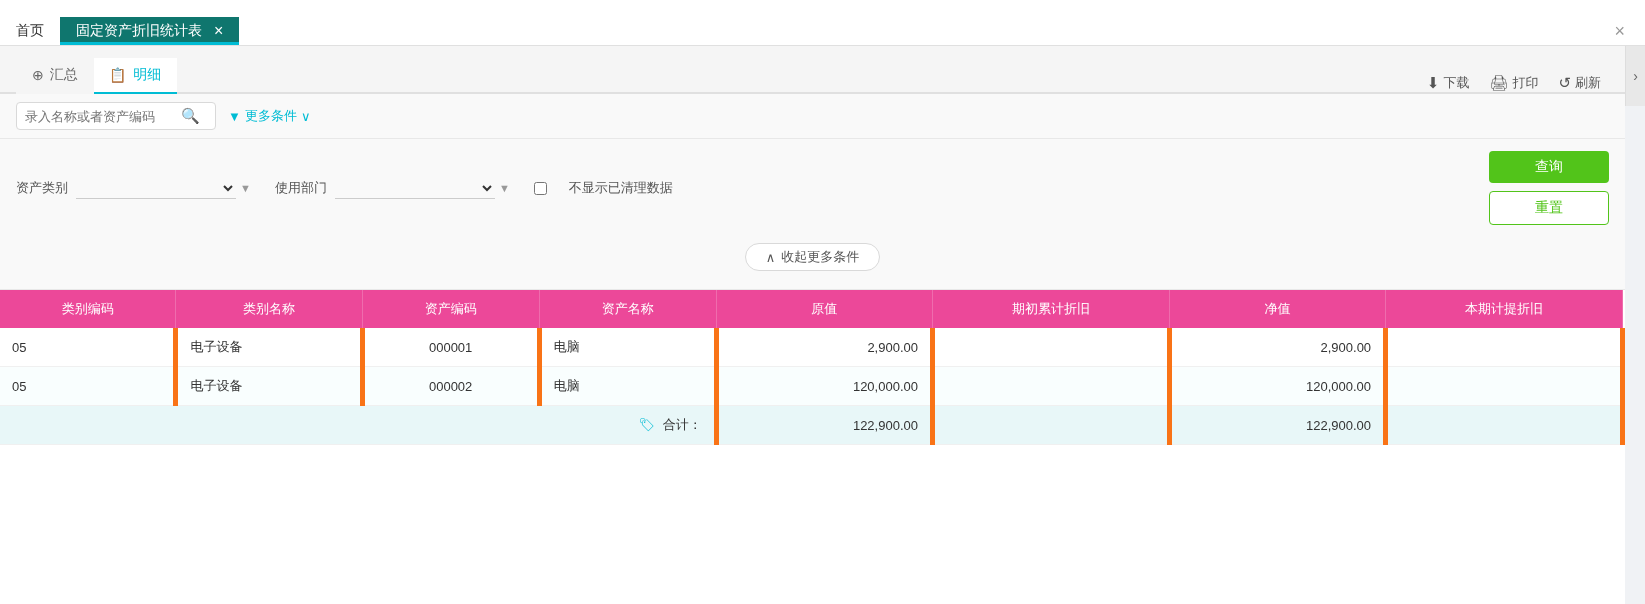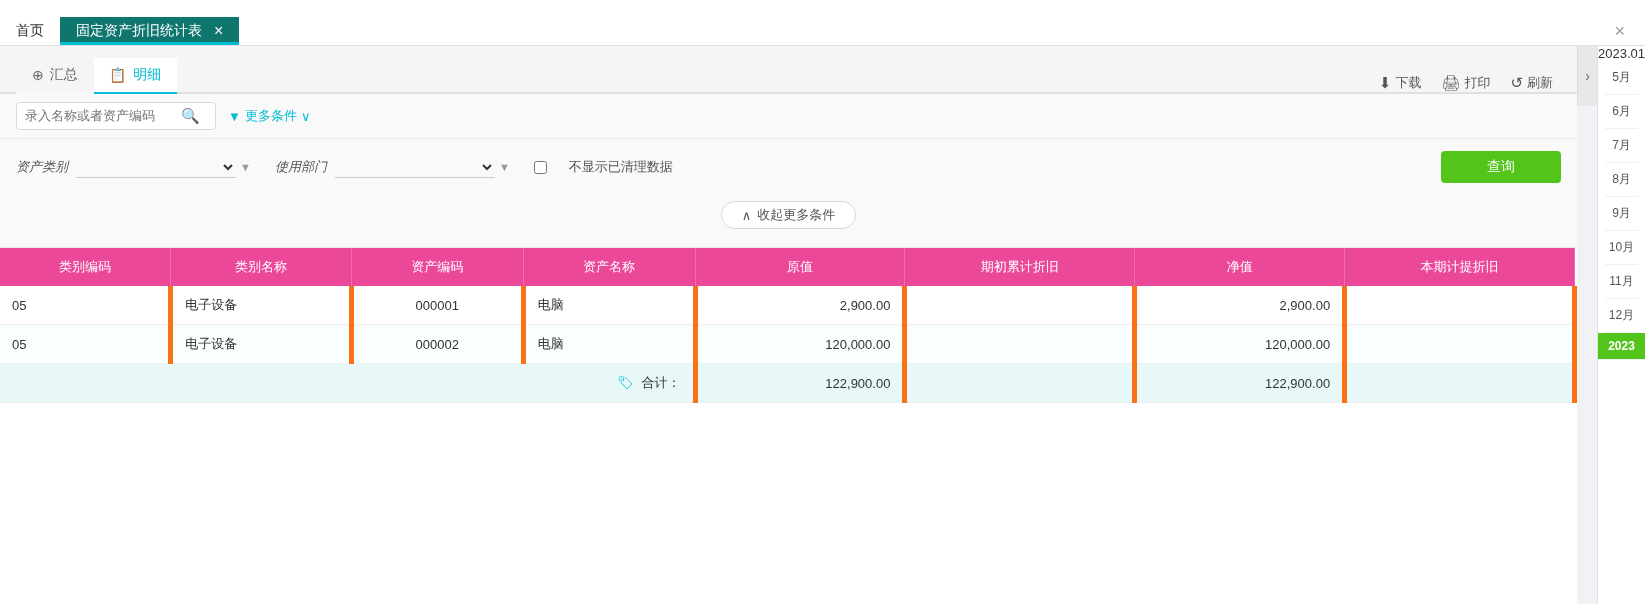--- a/index.html
+++ b/index.html
@@ -138,21 +138,20 @@
       width: 200px;
       gap: 6px;
     }
     .search-input-wrap input {
       border: none;
       outline: none;
       font-size: 13px;
       color: #999;
       width: 150px;
       background: transparent;
-      font-family: Liberation Serif, serif;
     }
     .more-filter {
       display: flex;
       align-items: center;
       gap: 4px;
       color: #00bcd4;
       cursor: pointer;
       font-size: 13px;
     }
 
@@ -171,21 +170,20 @@
     }
     .filter-field {
       display: flex;
       align-items: center;
       gap: 8px;
     }
     .filter-label {
       color: #555;
       font-size: 13px;
       white-space: nowrap;
-      font-style: italic;
     }
     .filter-select {
       border: none;
       border-bottom: 1px solid #ccc;
       background: transparent;
       font-size: 13px;
       color: #333;
       width: 160px;
       outline: none;
       padding: 2px 4px;
@@ -413,20 +411,21 @@
             <option value=""></option>
           </select>
           <span class="filter-dropdown-arrow">▼</span>
         </div>
         <div class="checkbox-wrap">
           <input type="checkbox" style="">
           <span>不显示已清理数据</span>
         </div>
         <div class="adv-filter-buttons">
           <button class="btn-query">查询</button>
+          <button class="btn-reset">重置</button>
         </div>
       </div>
       <div class="collapse-bar">
         <button class="collapse-btn">
           <span>∧</span>
           <span>收起更多条件</span>
         </button>
       </div>
     </div>
 
@@ -477,27 +476,13 @@
   </tr>
           </tbody>
       </table>
     </div>
   </div>
 
   <div class="chevron-panel">
     <span>›</span>
   </div>
 
-  <div class="right-panel">
-    <div class="date-display">2023.01</div>
-    <div id="month-items">
-        <div class="month-item">5月</div>
-        <div class="month-item">6月</div>
-        <div class="month-item">7月</div>
-        <div class="month-item">8月</div>
-        <div class="month-item">9月</div>
-        <div class="month-item">10月</div>
-        <div class="month-item">11月</div>
-        <div class="month-item">12月</div>
-      </div>
-    <div class="month-item year-badge">2023</div>
-  </div>
 </div>
 
 </body></html>

